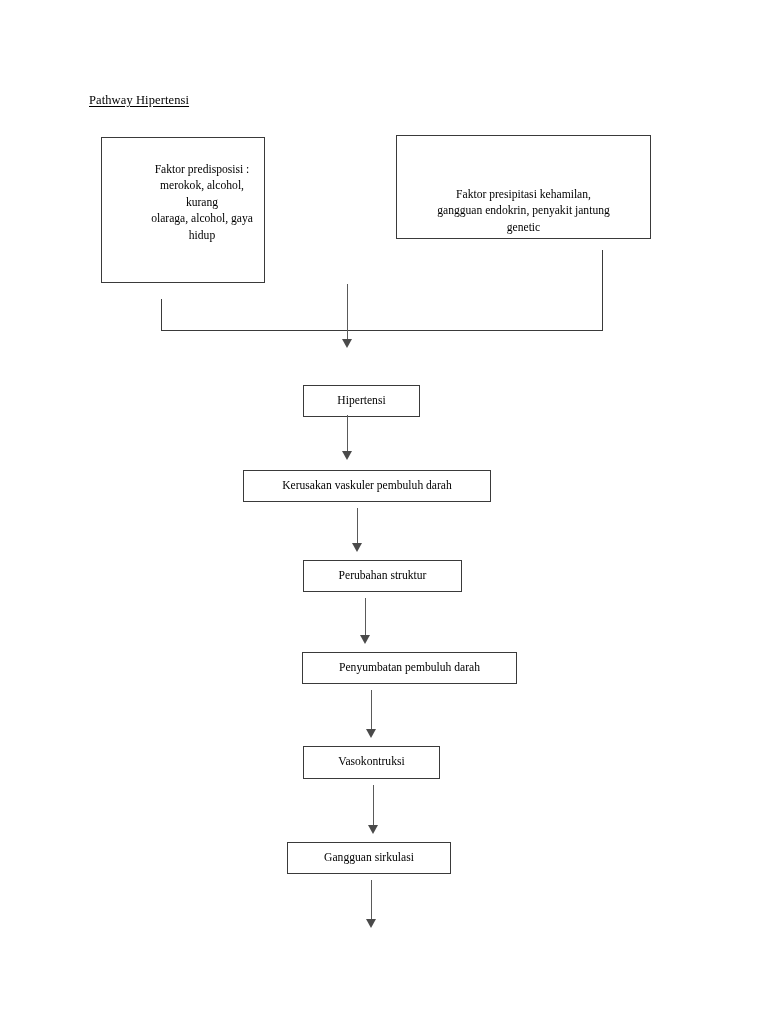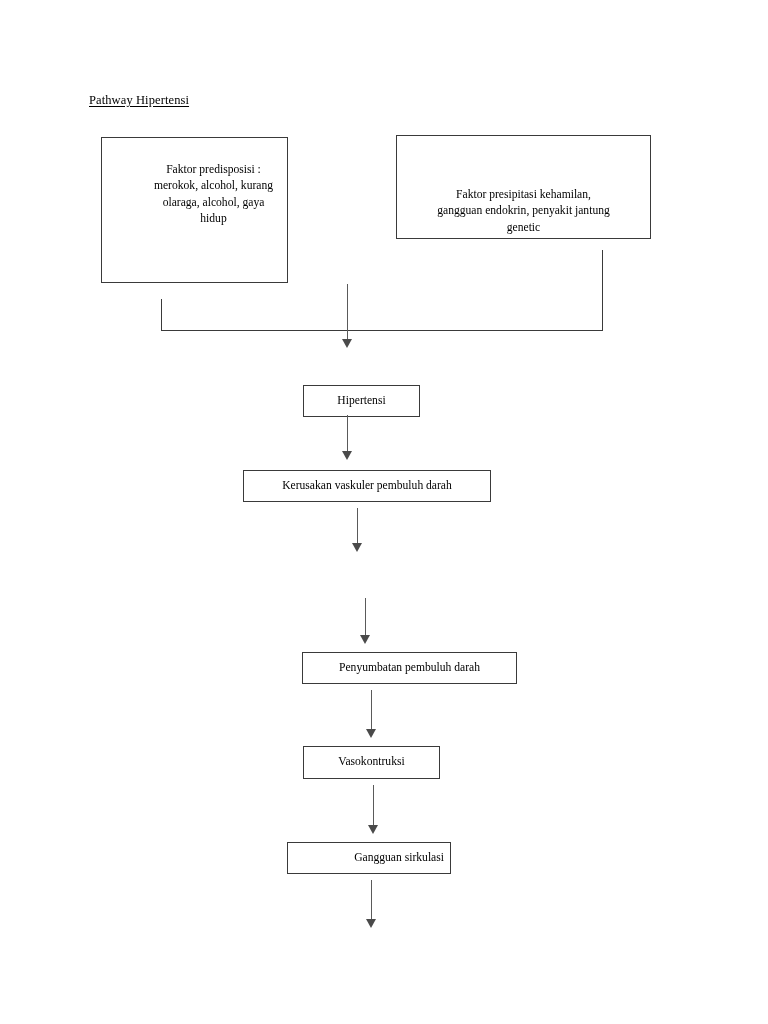--- a/index.html
+++ b/index.html
@@ -48,38 +48,38 @@
     justify-content: center;
     text-align: center;
     font-size: 11.6px;
     line-height: 1.42;
     padding: 2px 6px;
   }
   .node span { display: block; width: 100%; }
 
   
   .node-predisposisi {
-    left: 101px;  top: 137px;  width: 187px;  height: 146px;
+    left: 101px;  top: 137px;  width: 164px;  height: 146px;
     align-items: flex-start;
     padding-top: 24px;
     padding-left: 44px;
   }
   .node-presipitasi {
     left: 396px;  top: 135px;  width: 255px;  height: 104px;
     align-items: flex-end;
     padding-top: 22px;
   }
 
   
   .node-hipertensi   { left: 303px; top: 361px; width: 117px; height: 32px; margin-top: 24px; }
   .node-kerusakan    { left: 243px; top: 470px; width: 248px; height: 32px; }
   .node-perubahan    { left: 303px; top: 560px; width: 159px; height: 32px; }
   .node-penyumbatan  { left: 277px; top: 652px; width: 215px; height: 32px; margin-left: 25px; }
   .node-vasokontruksi{ left: 303px; top: 746px; width: 137px; height: 33px; justify-content: flex-end; }
-  .node-gangguan     { left: 287px; top: 842px; width: 164px; height: 32px; text-align: right; }
+  .node-gangguan     { left: 287px; top: 842px; width: 164px; height: 32px; }
 
   
   .line {
     position: absolute;
     background: #3a3a3a;
   }
   .v-line { width: 1px; }
   .h-line { height: 1px; }
 
   
@@ -190,20 +190,23 @@
 
   <div class="node node-kerusakan">
     <span>Kerusakan vaskuler pembuluh darah</span>
   </div>
 
   <div class="arrow arrow-2">
     <div class="shaft"></div>
     <div class="head"></div>
   </div>
 
+  <div class="node node-perubahan">
+    <span>Perubahan struktur</span>
+  </div>
 
   <div class="arrow arrow-3">
     <div class="shaft"></div>
     <div class="head"></div>
   </div>
 
   <div class="node node-penyumbatan">
     <span>Penyumbatan pembuluh darah</span>
   </div>
 

